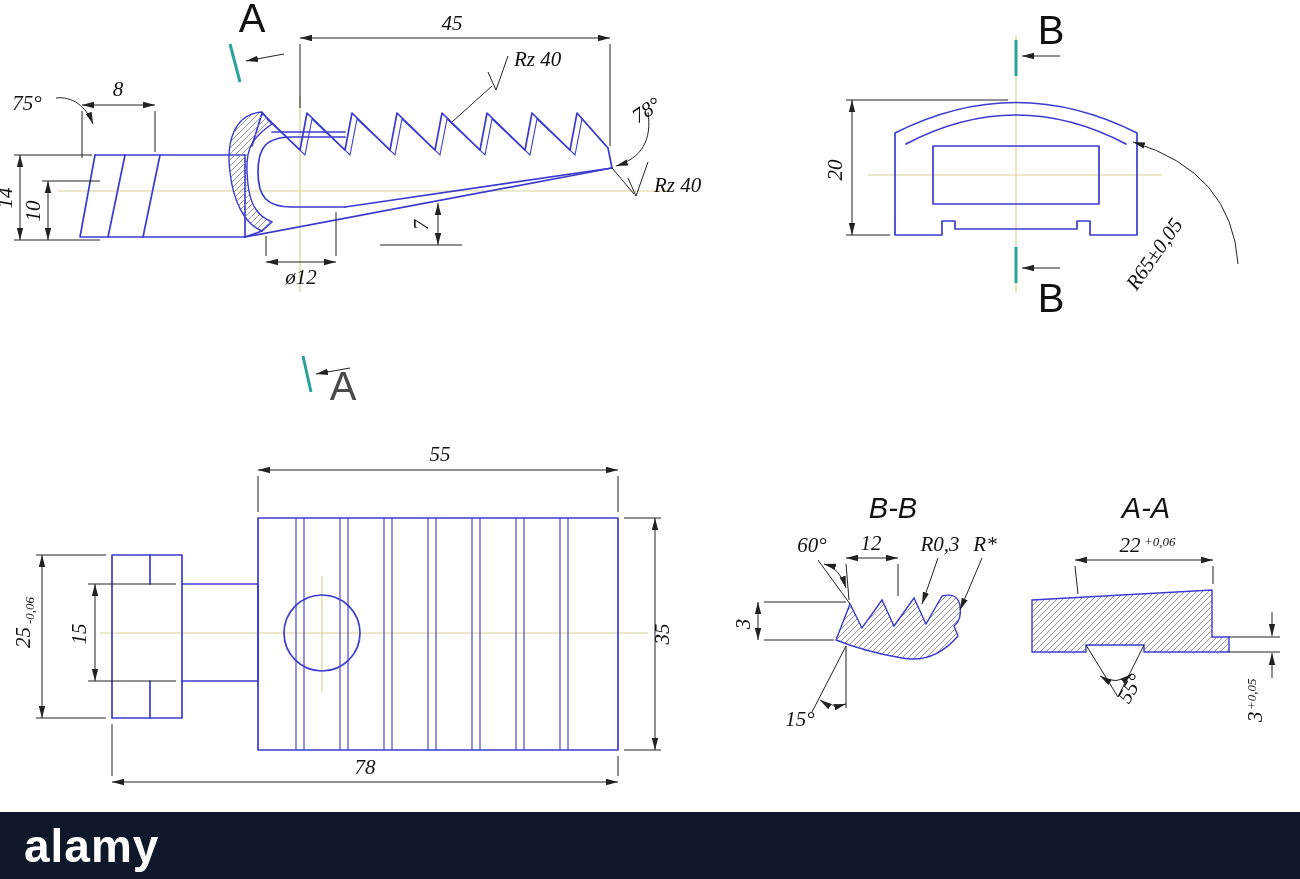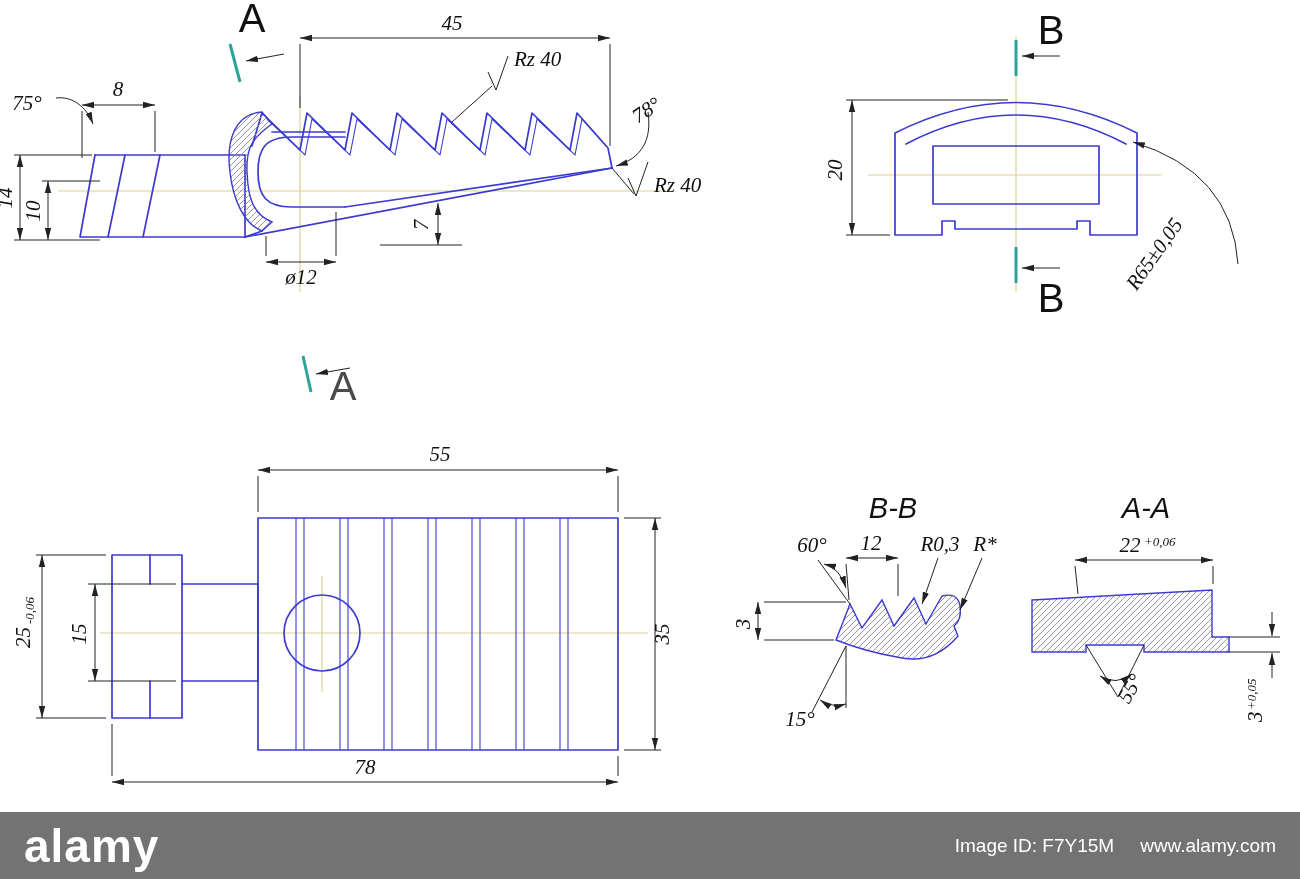--- a/index.html
+++ b/index.html
@@ -10,21 +10,21 @@
   .blue-thin{stroke:#3b3bd0;stroke-width:1.1;fill:none;}
   .thin{stroke:#222222;stroke-width:1;fill:none;}
   .teal{stroke:#2ba39b;stroke-width:3;fill:none;}
   .cl{stroke:#d9d393;stroke-width:1.2;fill:none;}
   .hatched{fill:url(#hatch);stroke:#3b3bd0;stroke-width:1.4;}
   .dim-text{font:italic 21px "Liberation Serif",serif;fill:#111111;}
   .dim-tol{font:italic 13px "Liberation Serif",serif;fill:#111111;}
   .sec-letter{font:400 40px "Liberation Sans",sans-serif;fill:#111111;}
   .sec-letter-gray{font:400 40px "Liberation Sans",sans-serif;fill:#4a4a4a;}
   .sec-title{font:italic 29px "Liberation Sans",sans-serif;fill:#111111;}
-  .footer{position:absolute;left:0;bottom:0;width:1300px;height:67px;background:#737373;
+  .footer{position:absolute;left:0;bottom:0;width:1300px;height:67px;background:#0f172a;
           display:flex;align-items:center;justify-content:space-between;box-sizing:border-box;
           padding:0 24px;}
   .brand{color:#ffffff;font-weight:700;font-size:46px;letter-spacing:1px;line-height:1;}
   .meta{color:#ffffff;font-size:19px;display:flex;gap:26px;}
 </style>
 </head>
 <body>
 
 <div class="page">
 <svg width="1300" height="812" viewBox="0 0 1300 812">
@@ -291,18 +291,14 @@
       <g transform="translate(1262,722) rotate(-90)">
         <text class="dim-text" x="0" y="0">3</text>
         <text class="dim-tol" x="12" y="-6">+0,05</text>
       </g>
     </g>
   </g>
 </svg>
 
 <div class="footer">
   <div class="brand">alamy</div>
-  <div class="meta">
-    <span>Image ID: F7Y15M</span>
-    <span>www.alamy.com</span>
-  </div>
 </div>
 </div>
 
 </body></html>

